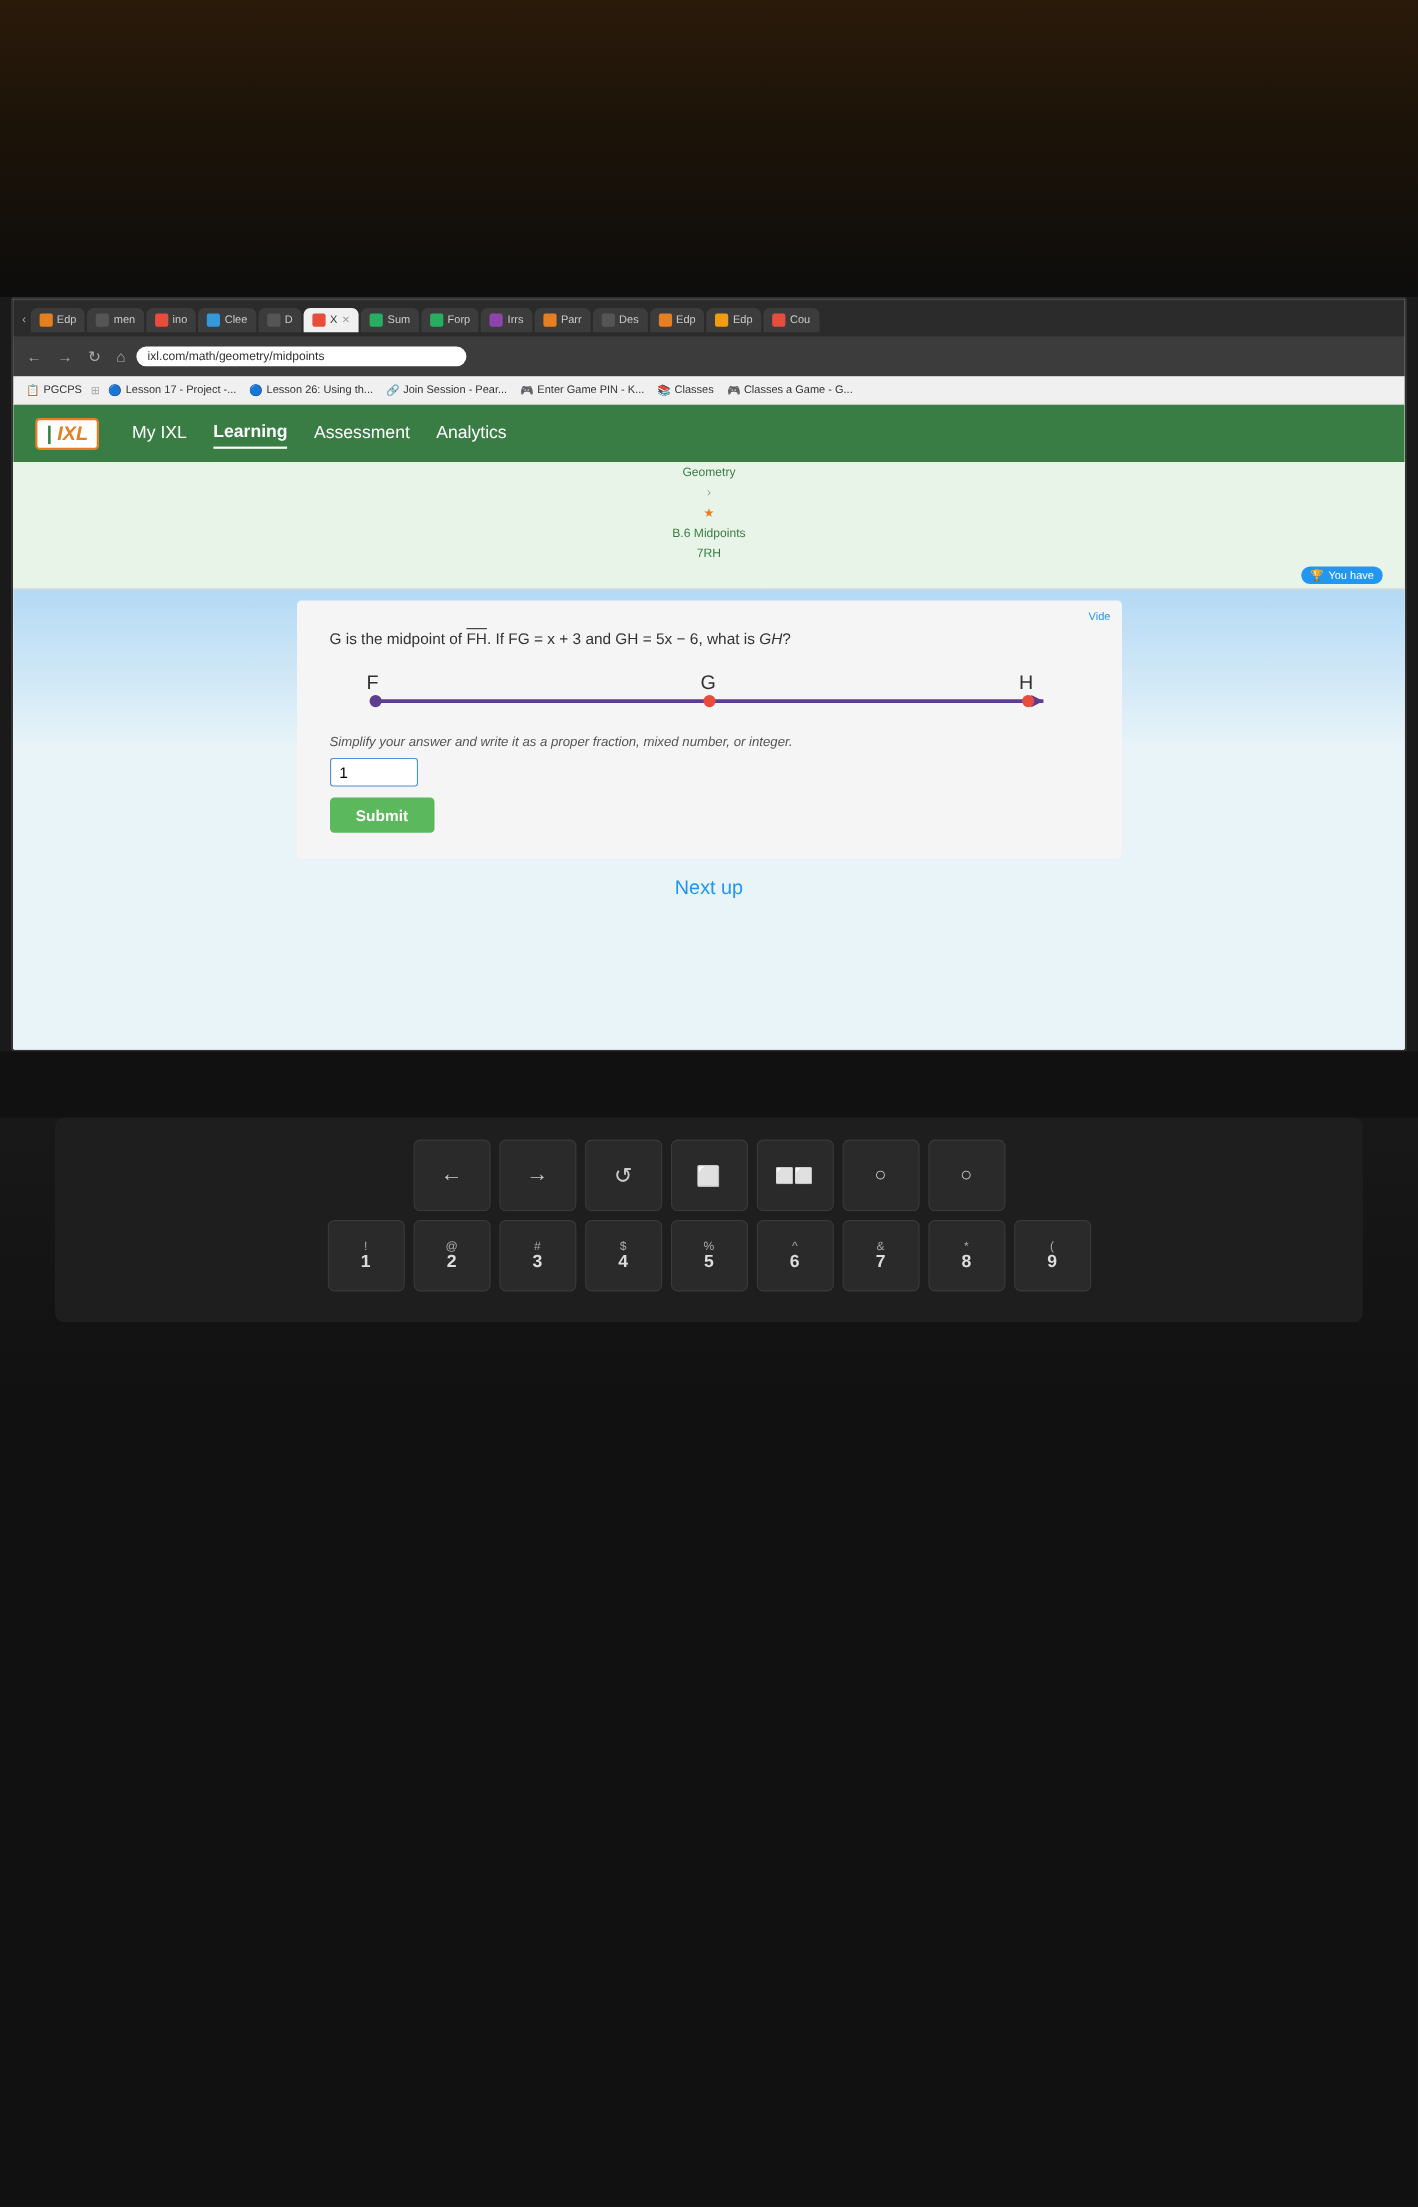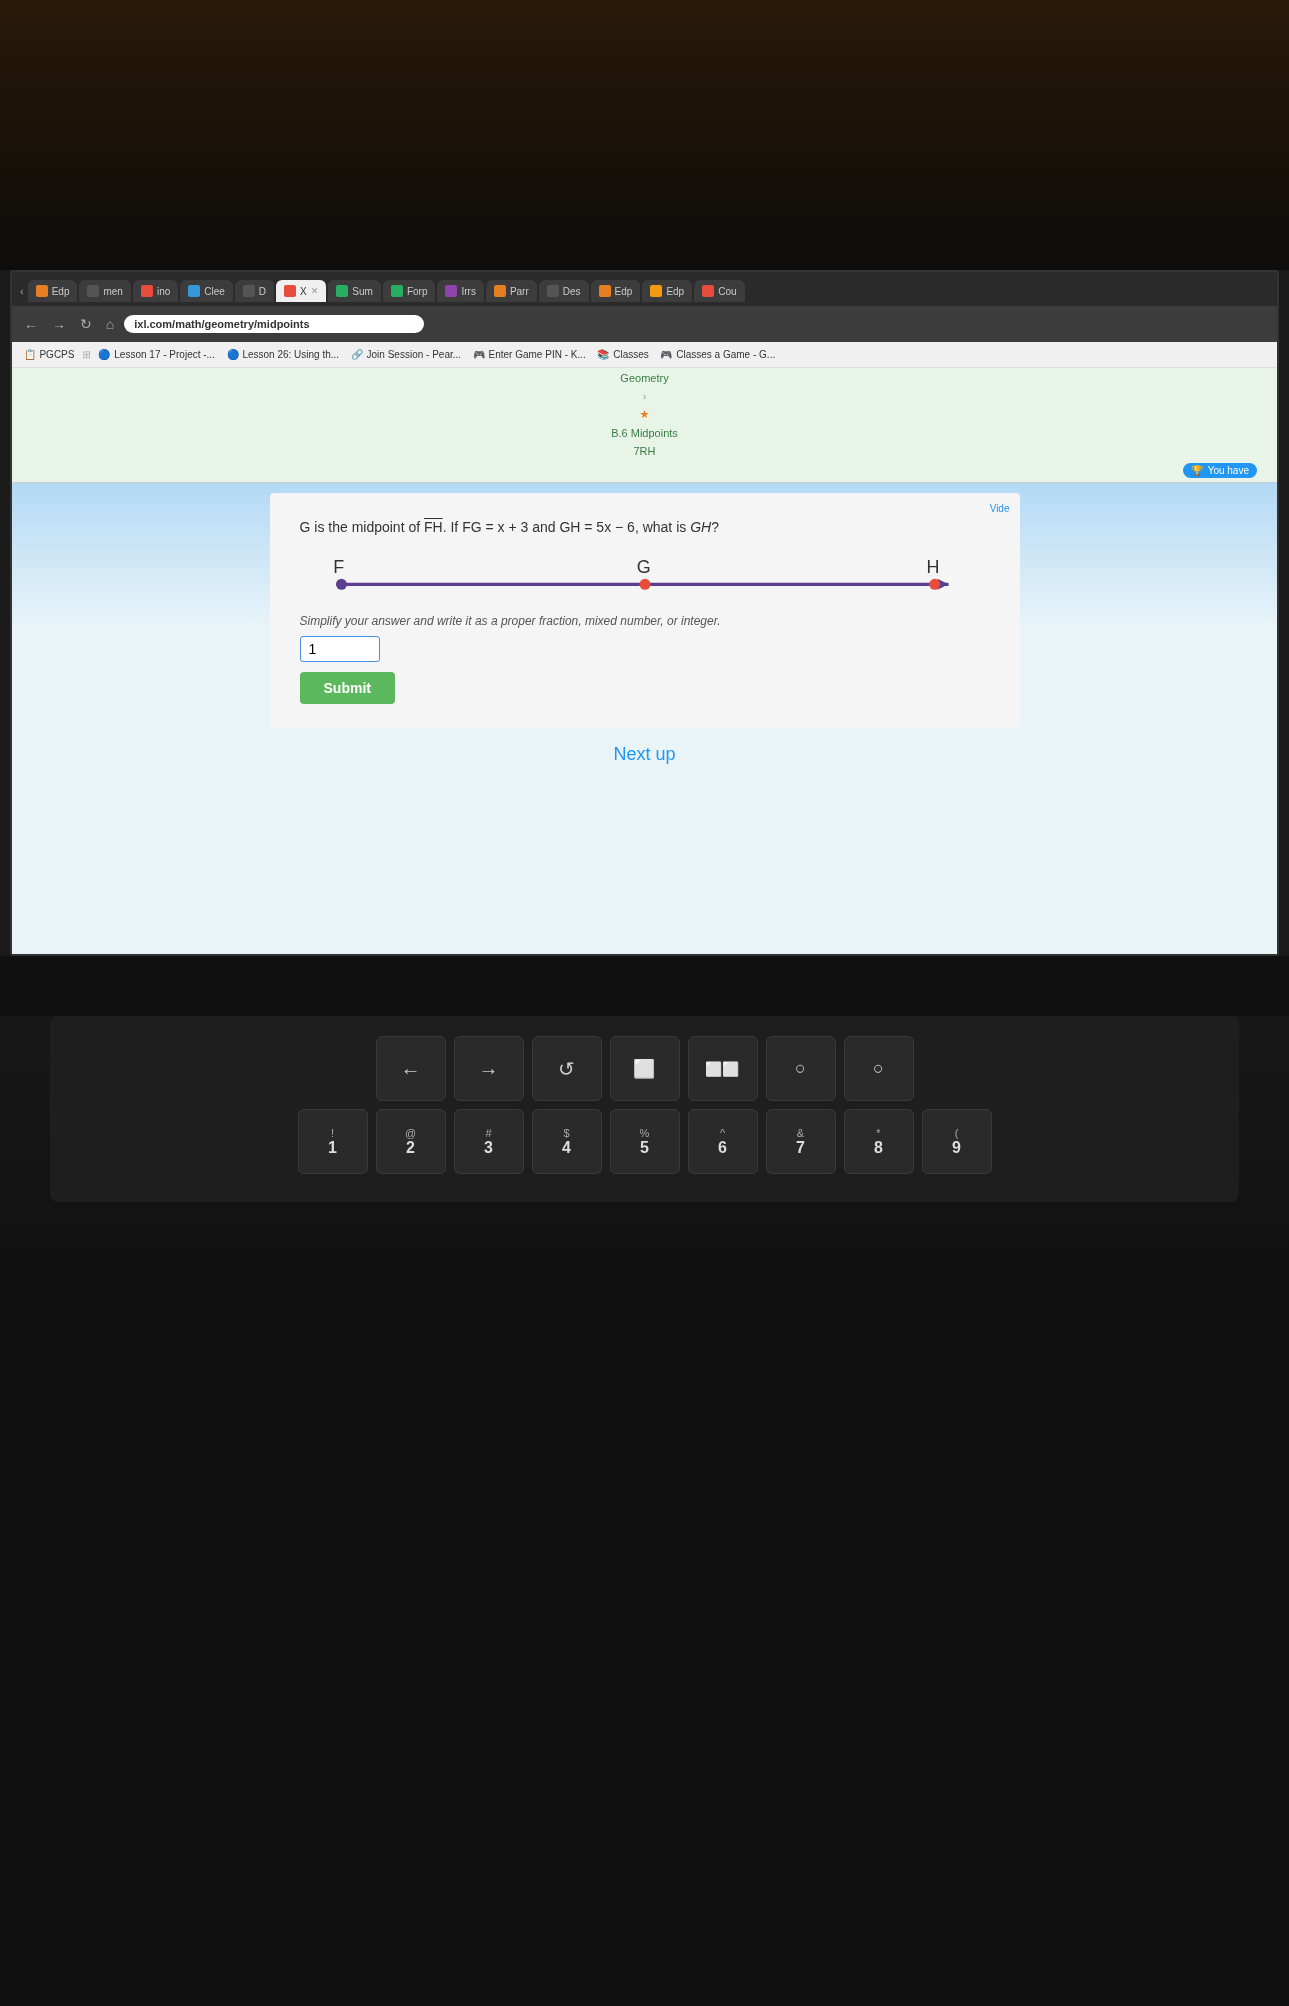--- a/index.html
+++ b/index.html
@@ -112,21 +112,20 @@
 
     .address-input {
       flex: 1;
       background: #fff;
       border: none;
       border-radius: 12px;
       padding: 3px 10px;
       font-size: 11px;
       color: #333;
       max-width: 300px;
-      font-weight: bold;
     }
 
     
     .bookmarks-bar {
       display: flex;
       align-items: center;
       background: #f0f0f0;
       padding: 2px 8px;
       height: 26px;
       gap: 4px;
@@ -497,20 +496,32 @@
       </div>
       <div class="bookmark-item">
         <span>🎮</span>
         <span>Classes a Game - G...</span>
       </div>
     </div>
   </div>
 
   <div class="ixl-app">
 
+    <div class="ixl-header">
+      <div class="ixl-logo">
+        <span style="color:#3a7d44;">|</span>
+        <span style="color:#e67e22; font-style:italic;">IXL</span>
+      </div>
+      <nav class="ixl-nav">
+        <a class="ixl-nav-item">My IXL</a>
+        <a class="ixl-nav-item active">Learning</a>
+        <a class="ixl-nav-item">Assessment</a>
+        <a class="ixl-nav-item">Analytics</a>
+      </nav>
+    </div>
 
     <div class="breadcrumb-bar">
       <span class="breadcrumb-link">Geometry</span>
       <span class="breadcrumb-sep">›</span>
       <span class="breadcrumb-star">★</span>
       <span class="breadcrumb-link">B.6 Midpoints</span>
       <span class="breadcrumb-link">7RH</span>
       <div class="you-have-badge">
         <span>🏆</span>
         <span>You have</span>

